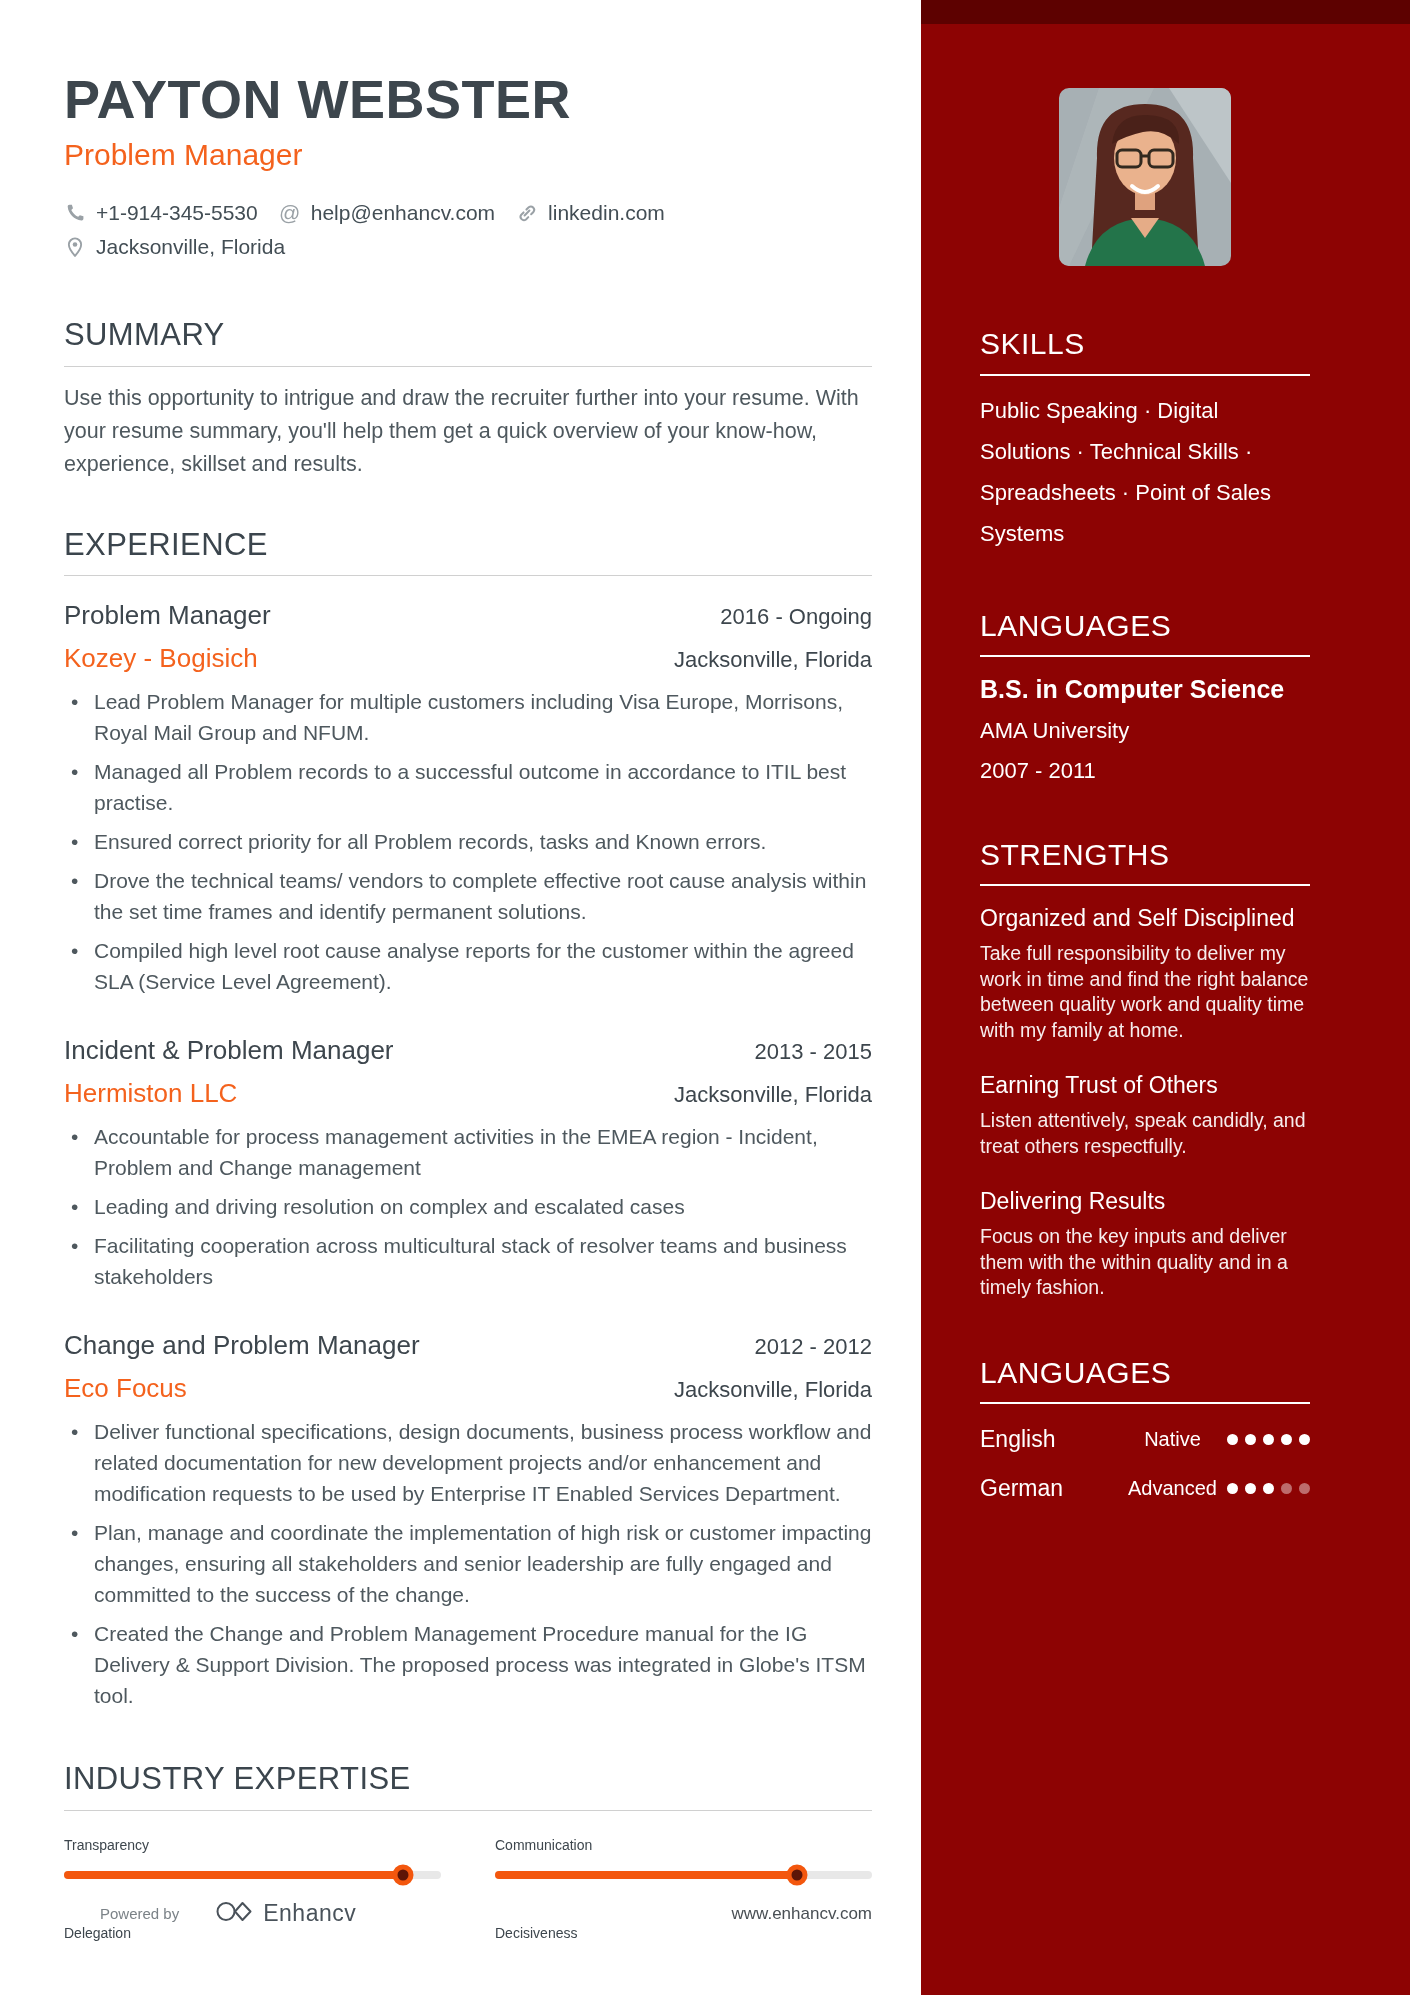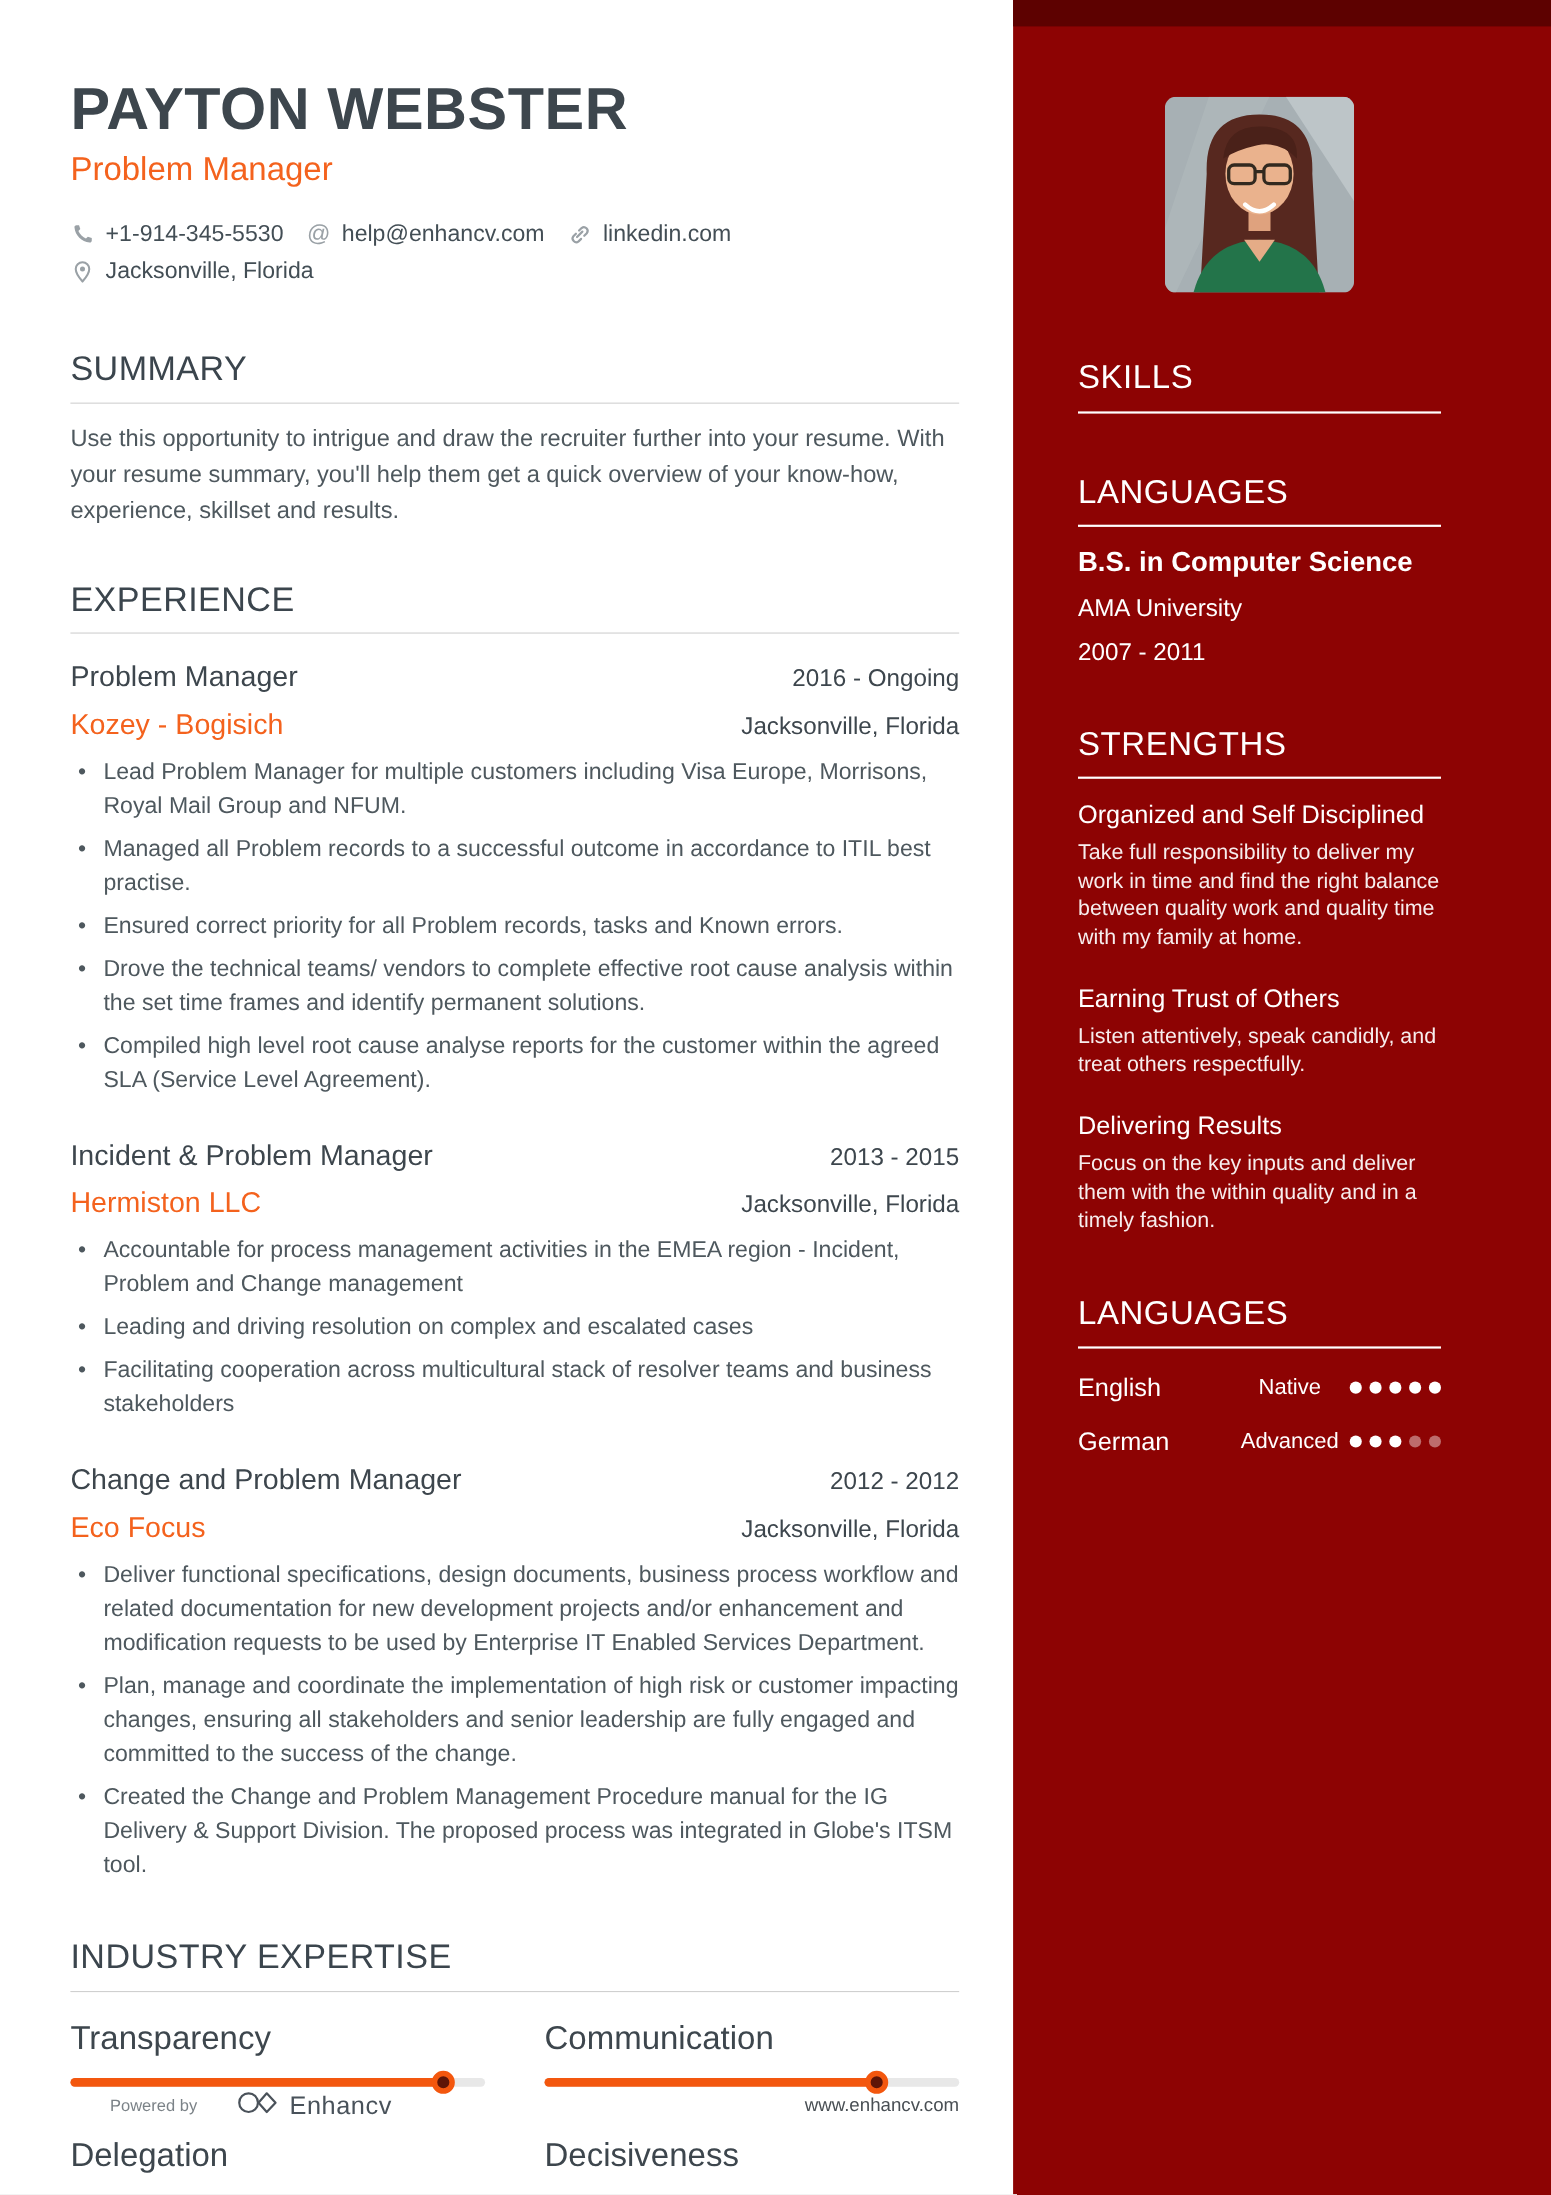--- a/index.html
+++ b/index.html
@@ -29,21 +29,21 @@
   .job-title{font-size:26px;color:#3d464d;}
   .job-dates{font-size:22px;color:#3d464d;}
   .job-sub{margin-top:12px;}
   .job-company{font-size:26px;color:#f4621d;}
   .job-location{font-size:22px;color:#3d464d;}
   ul.bullets{list-style:none;margin:12px 0 0 0;padding:0;}
   ul.bullets li{position:relative;padding-left:30px;font-size:21px;line-height:31px;color:#4e585e;margin-top:8px;}
   ul.bullets li::before{content:"•";position:absolute;left:7px;top:0;color:#4e585e;}
   .sec-industry{margin-top:52px;}
   .slider-grid{display:grid;grid-template-columns:1fr 1fr;column-gap:54px;row-gap:46px;margin-top:26px;}
-  .skill-label{font-size:30px;color:#3d464d;}
+  .skill-label{font-size:14px;color:#3d464d;}
   .track{position:relative;height:8px;background:#e8e8e8;border-radius:5px;margin-top:18px;}
   .fill{position:absolute;left:0;top:0;height:8px;background:#f3570e;border-radius:5px;}
   .knob{position:absolute;top:50%;transform:translate(-50%,-50%);width:21px;height:21px;border-radius:50%;
         background:#5d1507;border:5px solid #f3570e;}
   .footer{position:absolute;left:100px;top:1898px;width:772px;display:flex;align-items:center;}
   .powered{font-size:15px;color:#7b8287;}
   .brand-logo{margin-left:36px;margin-right:10px;}
   .brand-name{font-size:23px;color:#49525a;letter-spacing:.5px;}
   .footer-url{margin-left:auto;font-size:17px;color:#494f54;text-decoration:none;}
   
@@ -234,20 +234,21 @@
         <line x1="82" y1="68" x2="90" y2="68"></line>
       </g>
       <path d="M73 98 Q86 110 99 98" stroke="#ffffff" stroke-width="4" fill="none" stroke-linecap="round"></path>
       <path d="M26 178 Q38 132 86 130 Q134 132 146 178 Z" fill="#23744a"></path>
       <path d="M72 130 L86 150 L100 130 Z" fill="#e5ac87"></path>
     </svg>
 
     <section class="sb-sec first">
       <h3 class="sb-h">SKILLS</h3>
       <div class="sb-rule"></div>
+      <div class="skills-line" id="skills-line">Public Speaking · Digital Solutions · Technical Skills · Spreadsheets · Point of Sales Systems</div>
     </section>
 
     <section class="sb-sec">
       <h3 class="sb-h">LANGUAGES</h3>
       <div class="sb-rule"></div>
       <div class="edu-degree">B.S. in Computer Science</div>
       <div class="edu-school">AMA University</div>
       <div class="edu-years">2007 - 2011</div>
     </section>
 

